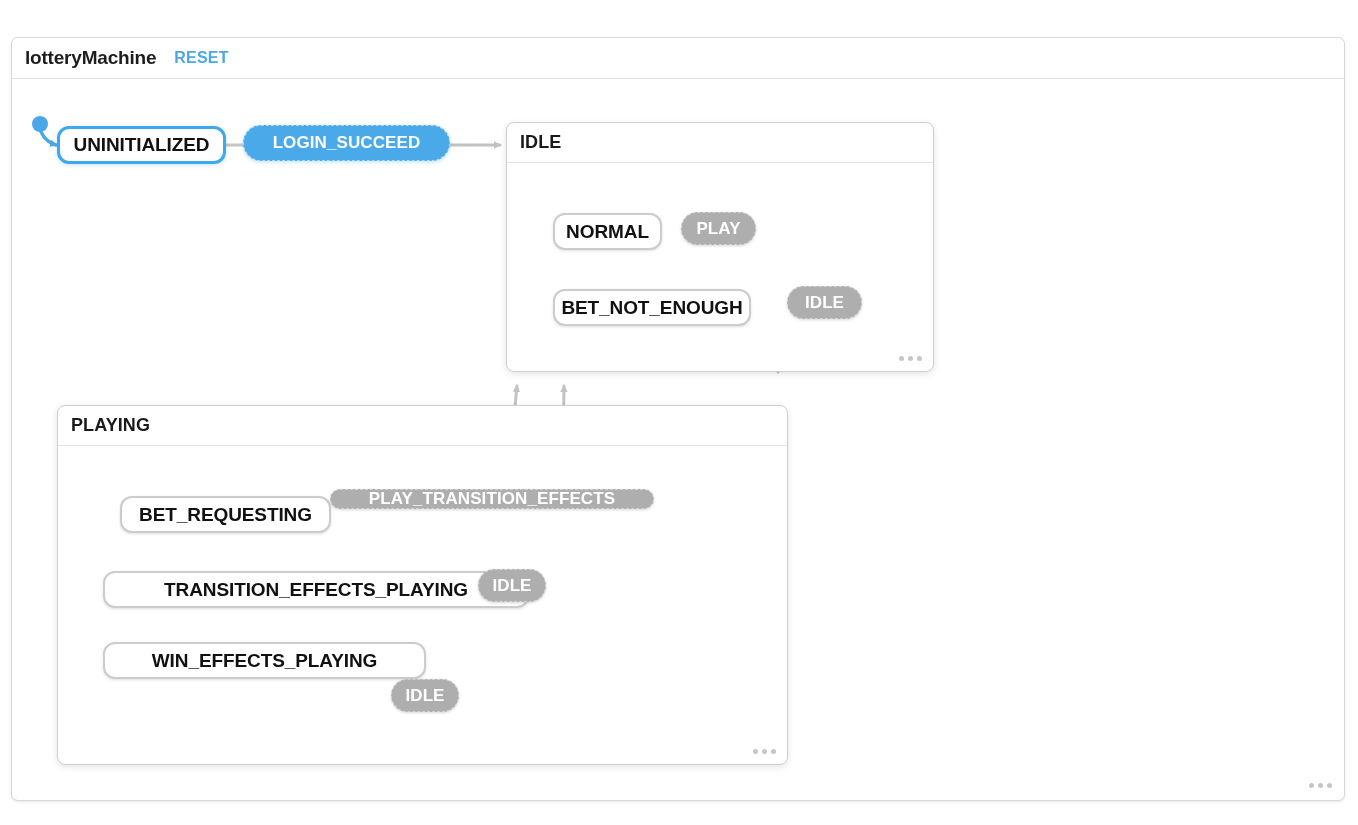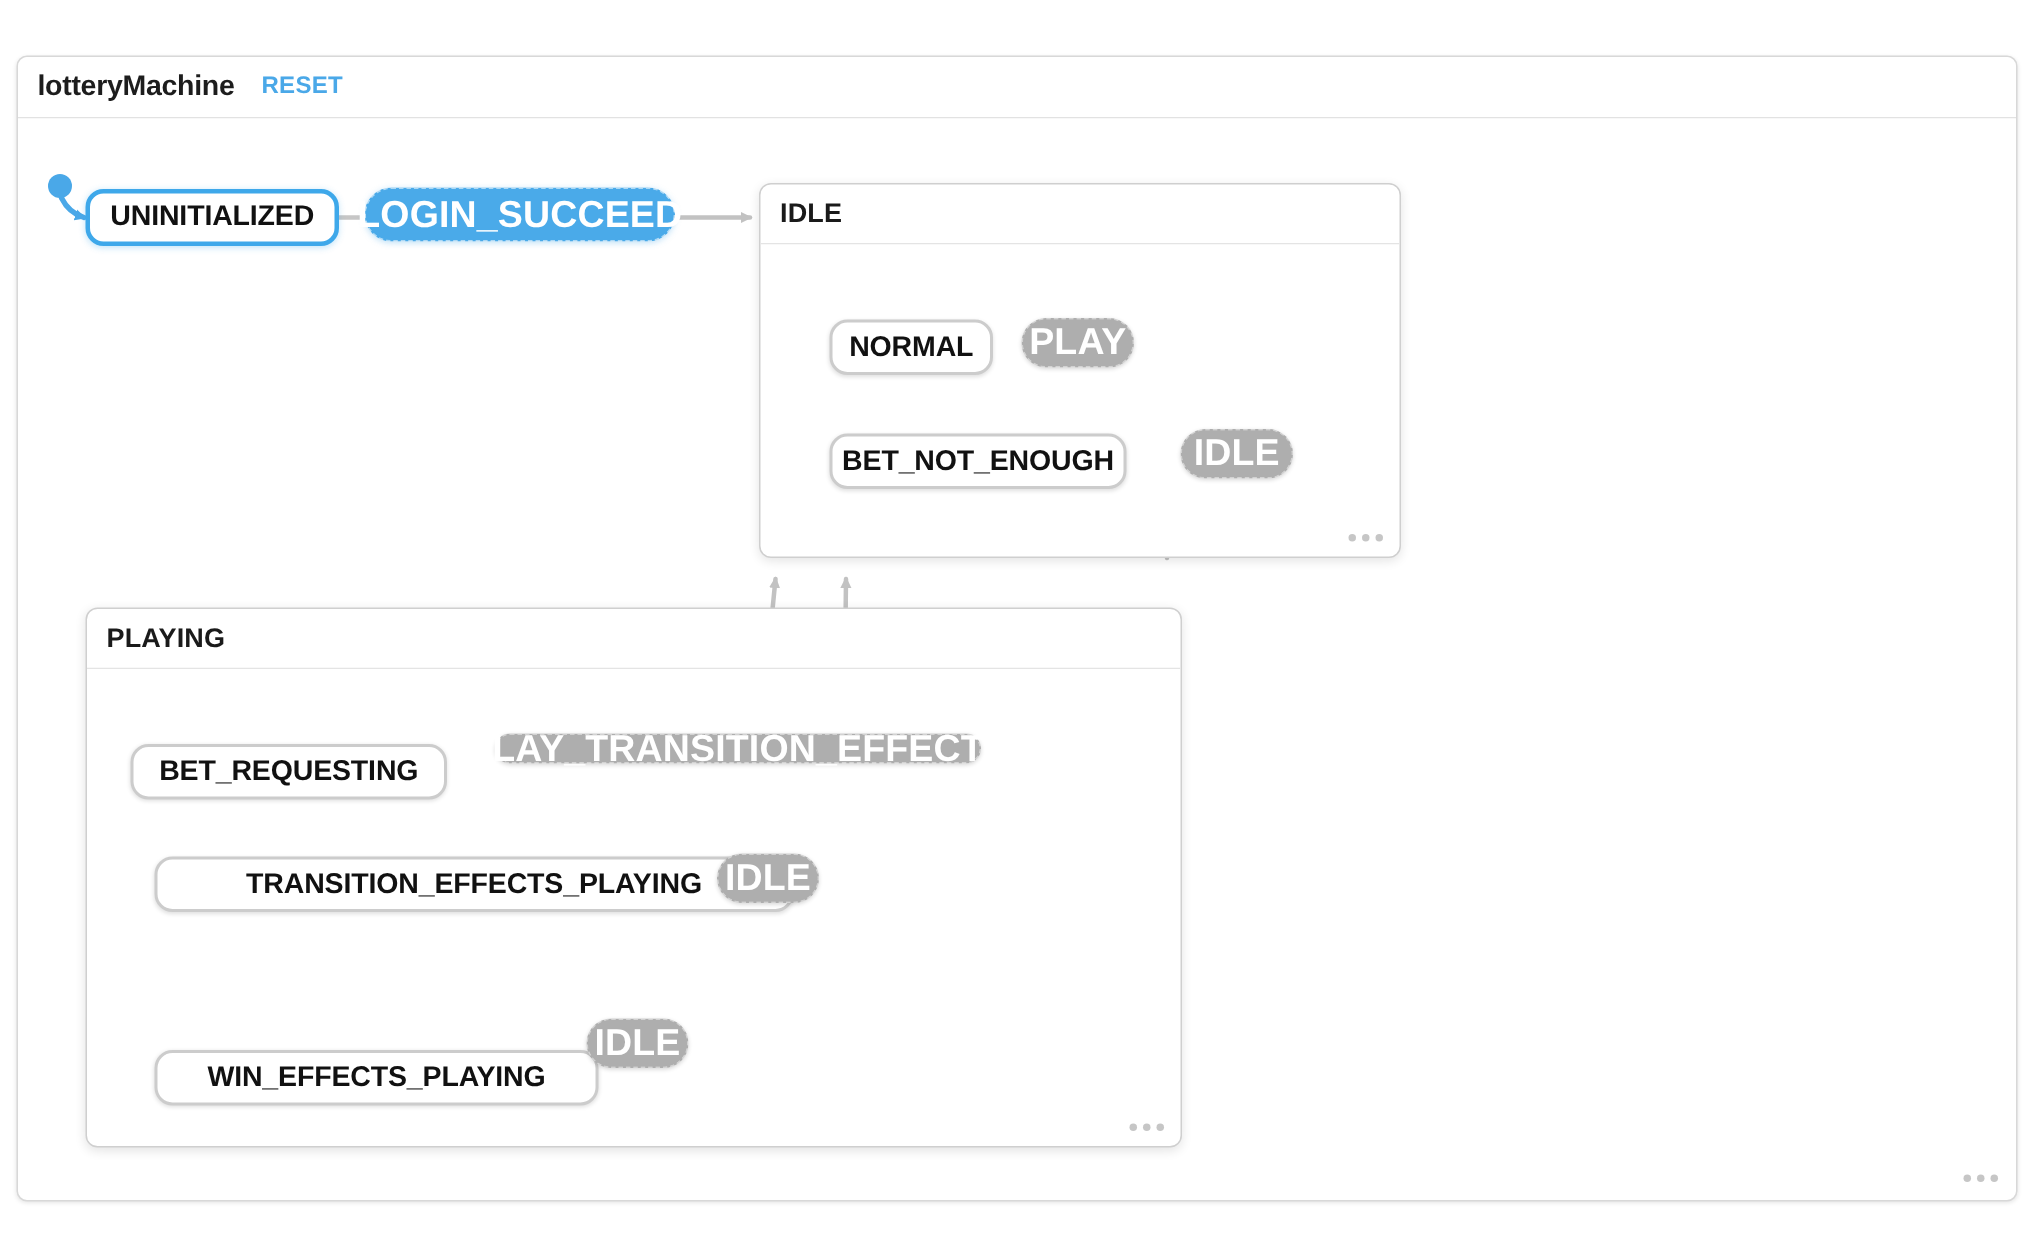--- a/index.html
+++ b/index.html
@@ -131,21 +131,21 @@
     box-sizing: border-box;
     display: flex;
     align-items: center;
     justify-content: center;
     padding: 0 14px;
     white-space: nowrap;
     box-shadow: 0 1px 3px rgba(0,0,0,0.16);
     border: 1px dashed rgba(255,255,255,0.45);
   }
   .event-pill > span {
-    font-size: 25px;
+    font-size: 17px;
     font-weight: bold;
     color: #ffffff;
     letter-spacing: 0.1px;
   }
   .event-pill.active {
     background: #4aaae9;
     border: 1px dashed rgba(255,255,255,0.55);
     box-shadow: 0 1px 4px rgba(74,170,233,0.35);
   }
 
@@ -262,29 +262,29 @@
   </div>
 
   <div class="state-node" style="left:553px; top:213px; width:109px; height:37px;">
     <span>NORMAL</span>
   </div>
 
   <div class="state-node" style="left:553px; top:289px; width:198px; height:37px;justify-content:center;">
     <span>BET_NOT_ENOUGH</span>
   </div>
 
-  <div class="state-node" style="left:87px; top:496px; width:211px; height:37px;">
+  <div class="state-node" style="left:120px; top:496px; width:211px; height:37px;">
     <span>BET_REQUESTING</span>
   </div>
 
   <div class="state-node" style="left:103px; top:571px; width:426px; height:37px;">
     <span>TRANSITION_EFFECTS_PLAYING</span>
   </div>
 
-  <div class="state-node" style="left:103px; top:700px; width:296px; height:37px;">
+  <div class="state-node" style="left:103px; top:642px; width:323px; height:37px;">
     <span>WIN_EFFECTS_PLAYING</span>
   </div>
 
   <div class="event-pill active" style="left:243px; top:125px; width:207px; height:36px;">
     <span>LOGIN_SUCCEED</span>
   </div>
 
   <div class="event-pill" style="left:681px; top:212px; width:75px; height:33px;">
     <span>PLAY</span>
   </div>

